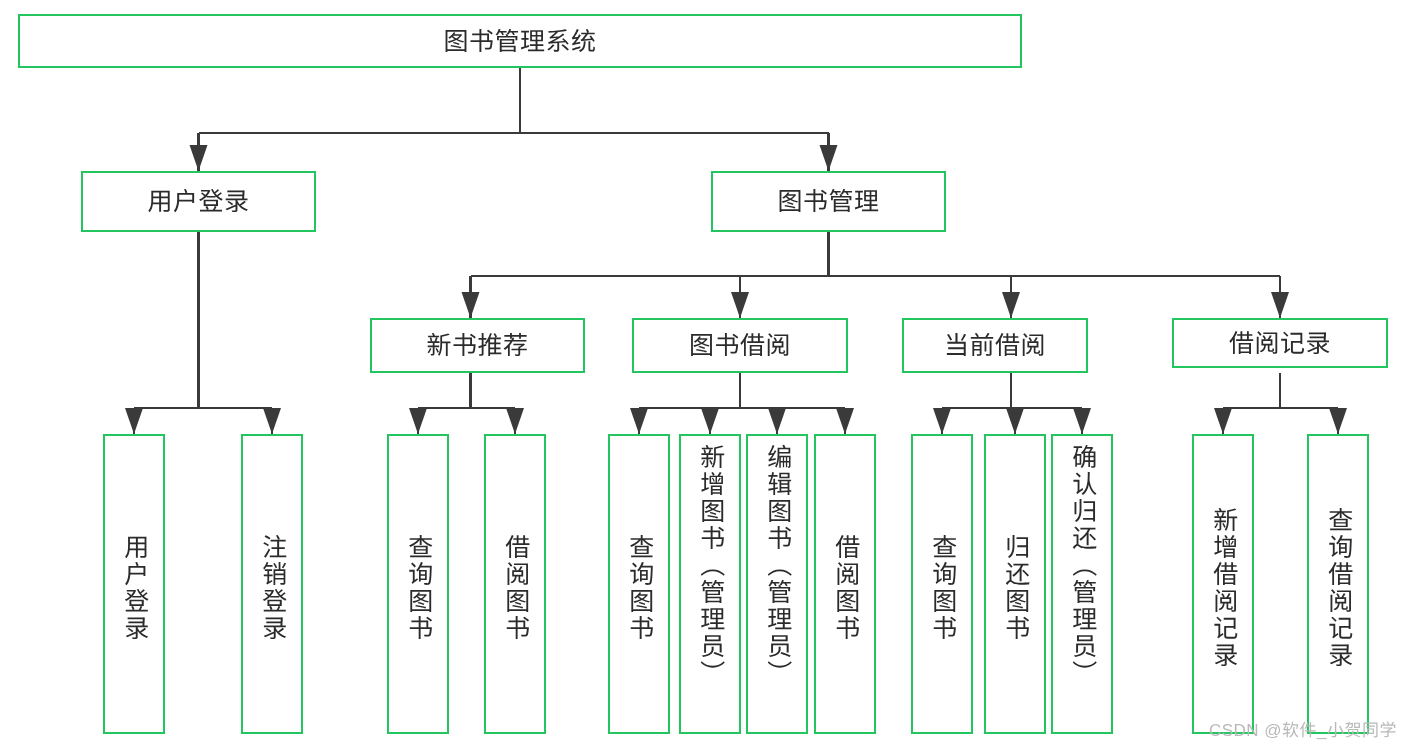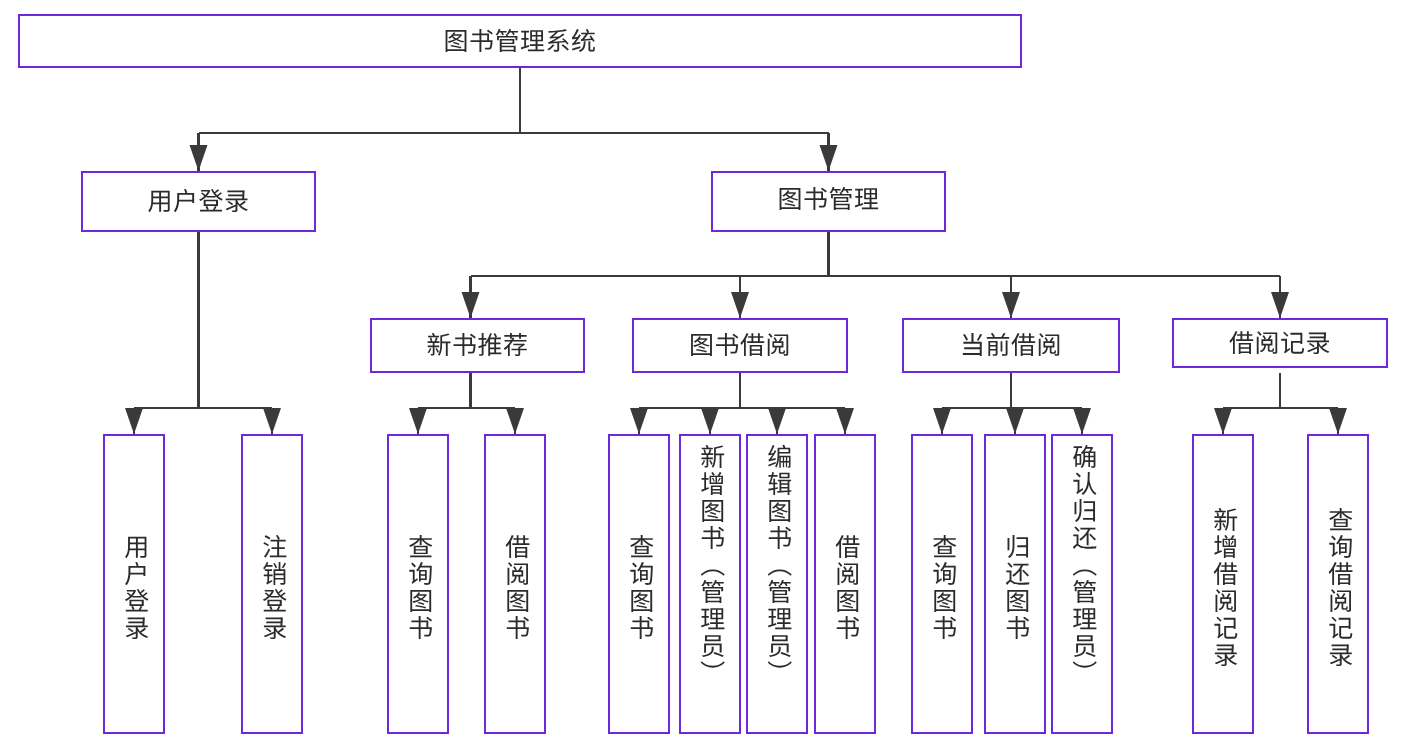--- a/index.html
+++ b/index.html
@@ -22,21 +22,21 @@
     position: absolute;
     left: 0;
     top: 0;
     width: 1405px;
     height: 747px;
   }
   .node {
     position: absolute;
     box-sizing: border-box;
     background: #ffffff;
-    border: 2px solid #6d28d9;
+    border: 2px solid #22c55e;
     display: flex;
     align-items: center;
     justify-content: center;
     overflow: hidden;
   }
   .node-label {
     color: #2b2b2b;
     text-align: center;
     line-height: 1.08;
     white-space: nowrap;
@@ -136,30 +136,30 @@
       <polygon points="1329,408 1347,408 1338,434" fill="#3a3a3a"></polygon>
     </svg>
 
   <div id="nodes-layer">
       <div class="node horizontal root" style="left: 18px; top: 14px; width: 1004px; height: 54px;">
         <span class="node-label">图书管理系统</span>
       </div>
       <div class="node horizontal" style="left: 81px; top: 171px; width: 235px; height: 61px;">
         <span class="node-label">用户登录</span>
       </div>
-      <div class="node horizontal" style="left: 711px; top: 171px; width: 235px; height: 61px; font-family: Liberation Mono, monospace;">
+      <div class="node horizontal" style="left: 711px; top: 171px; width: 235px; height: 61px;">
         <span class="node-label">图书管理</span>
       </div>
       <div class="node horizontal" style="left: 363px; top: 318px; width: 215px; height: 55px; margin-left: 7px;">
         <span class="node-label">新书推荐</span>
       </div>
       <div class="node horizontal" style="left: 632px; top: 318px; width: 216px; height: 55px; font-family: Liberation Serif, serif;">
         <span class="node-label">图书借阅</span>
       </div>
-      <div class="node horizontal" style="left: 902px; top: 318px; width: 218px; height: 55px;">
+      <div class="node horizontal" style="left: 902px; top: 318px; width: 186px; height: 55px;">
         <span class="node-label">当前借阅</span>
       </div>
       <div class="node horizontal" style="left: 1172px; top: 318px; width: 216px; height: 50px;">
         <span class="node-label">借阅记录</span>
       </div>
       <div class="node vertical centered" style="left: 103px; top: 434px; width: 62px; height: 300px;">
         <span class="node-label">用户登录</span>
       </div>
       <div class="node vertical centered" style="left: 241px; top: 434px; width: 62px; height: 300px;">
         <span class="node-label">注销登录</span>
@@ -192,13 +192,14 @@
         <span class="node-label">确认归还（管理员）</span>
       </div>
       <div class="node vertical centered" style="left: 1192px; top: 434px; width: 62px; height: 300px;">
         <span class="node-label">新增借阅记录</span>
       </div>
       <div class="node vertical centered" style="left: 1307px; top: 434px; width: 62px; height: 300px;">
         <span class="node-label">查询借阅记录</span>
       </div>
     </div>
 
+  <div class="watermark">CSDN @软件_小贺同学</div>
 </div>
 
 </body></html>

